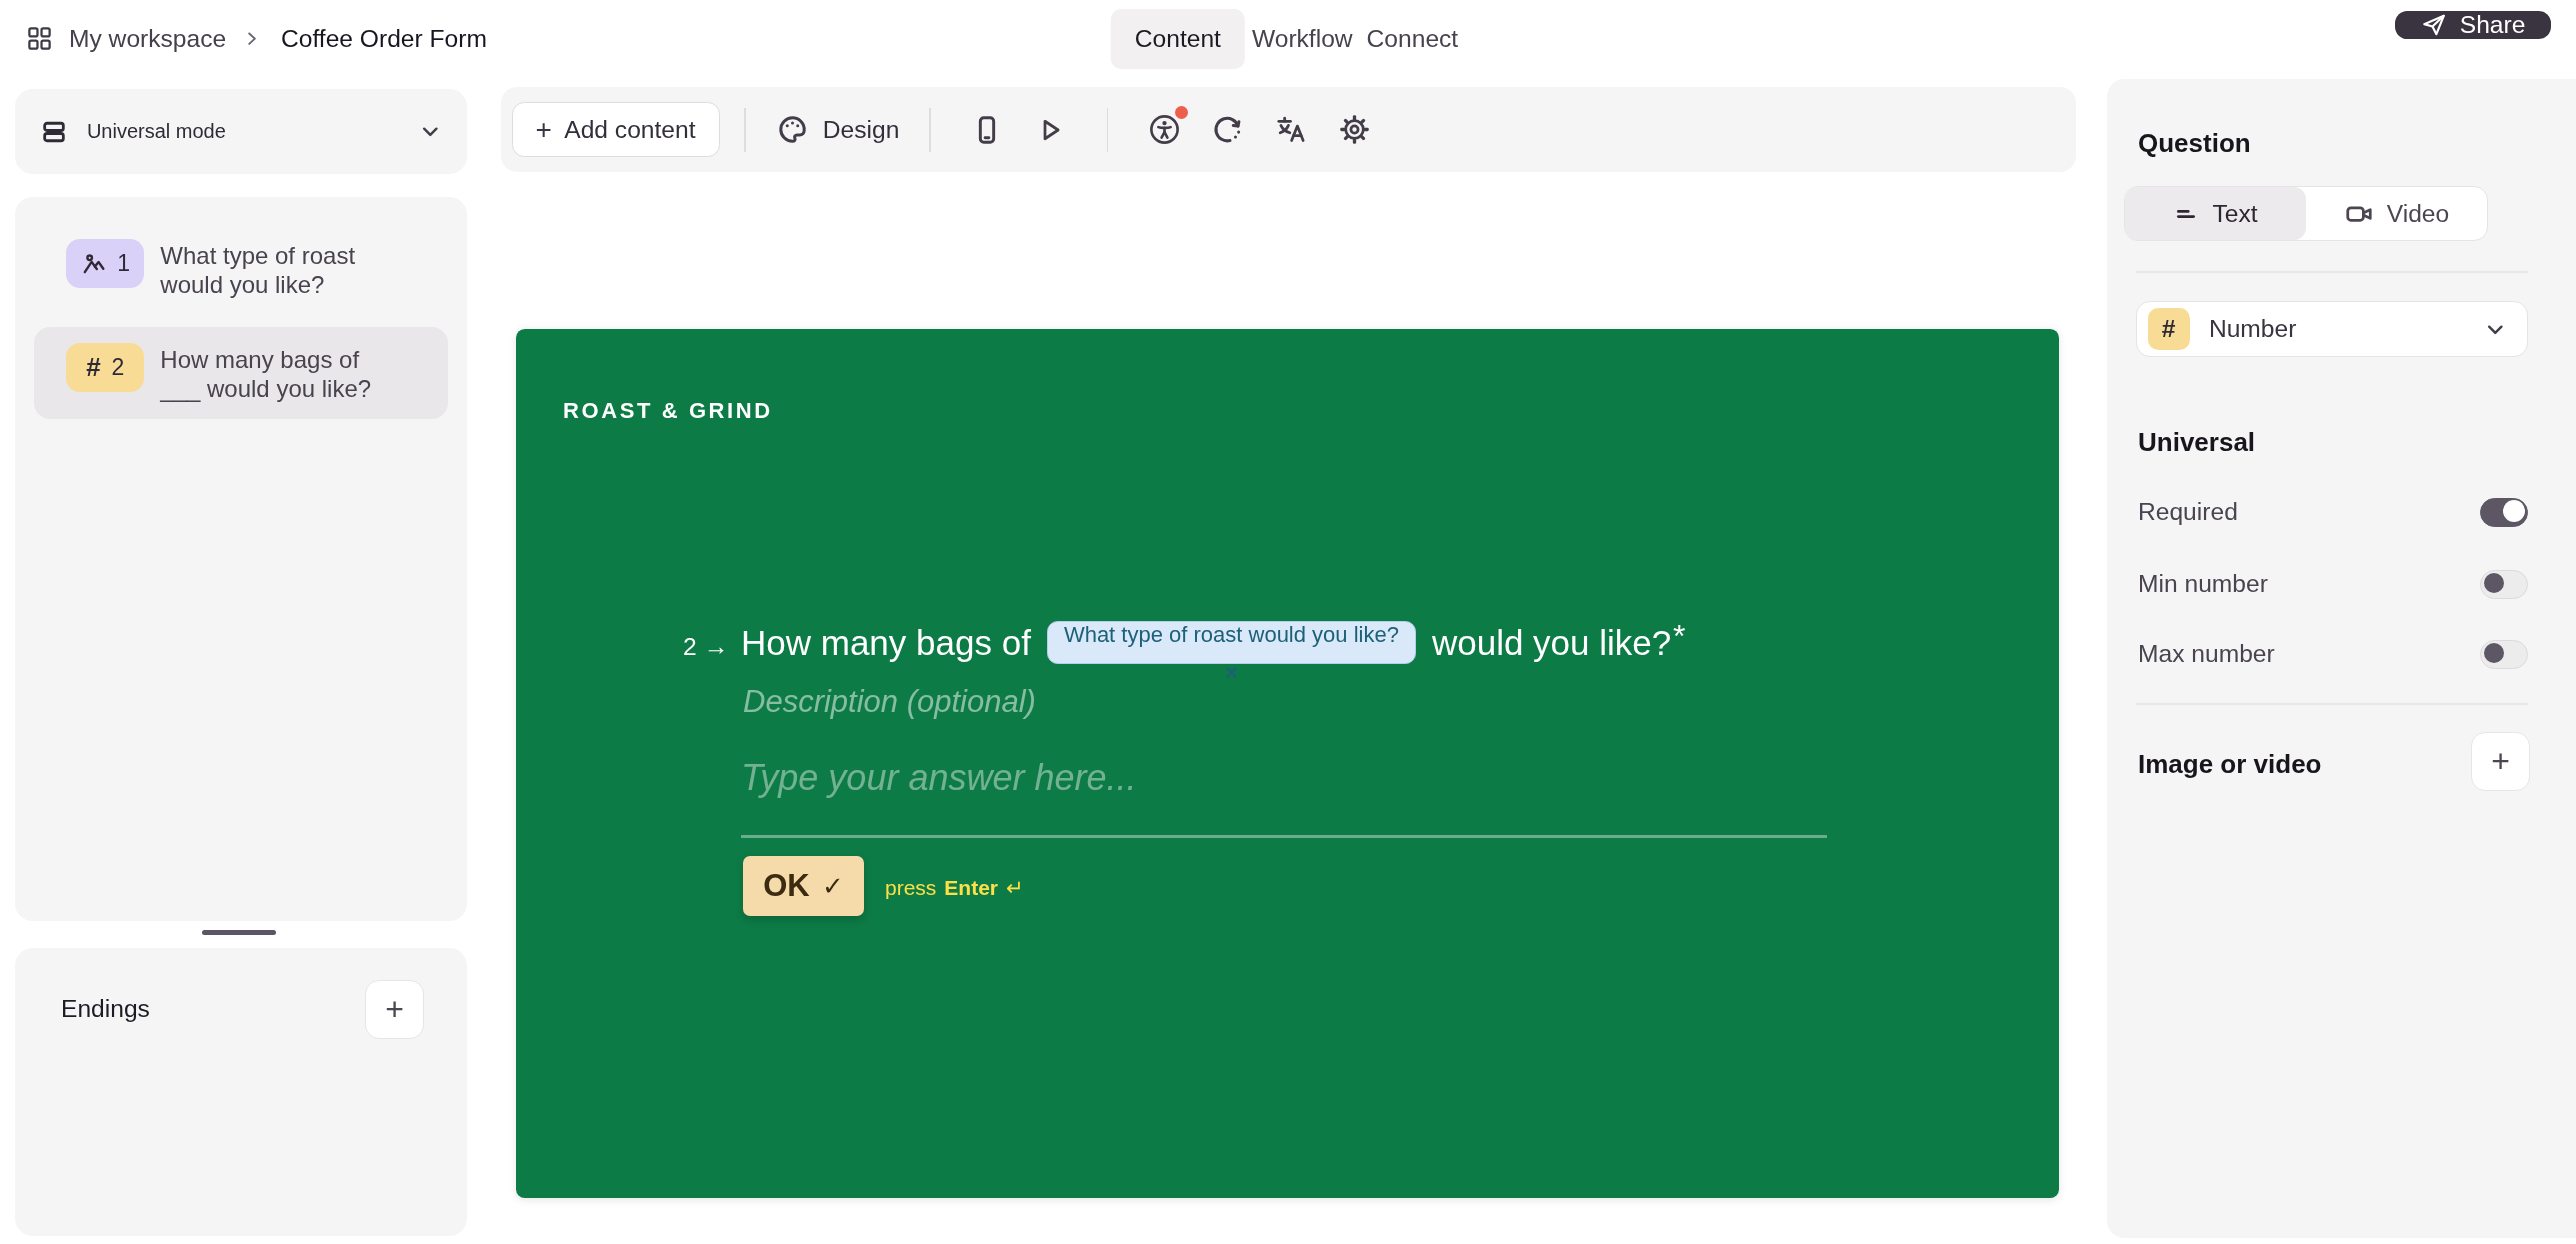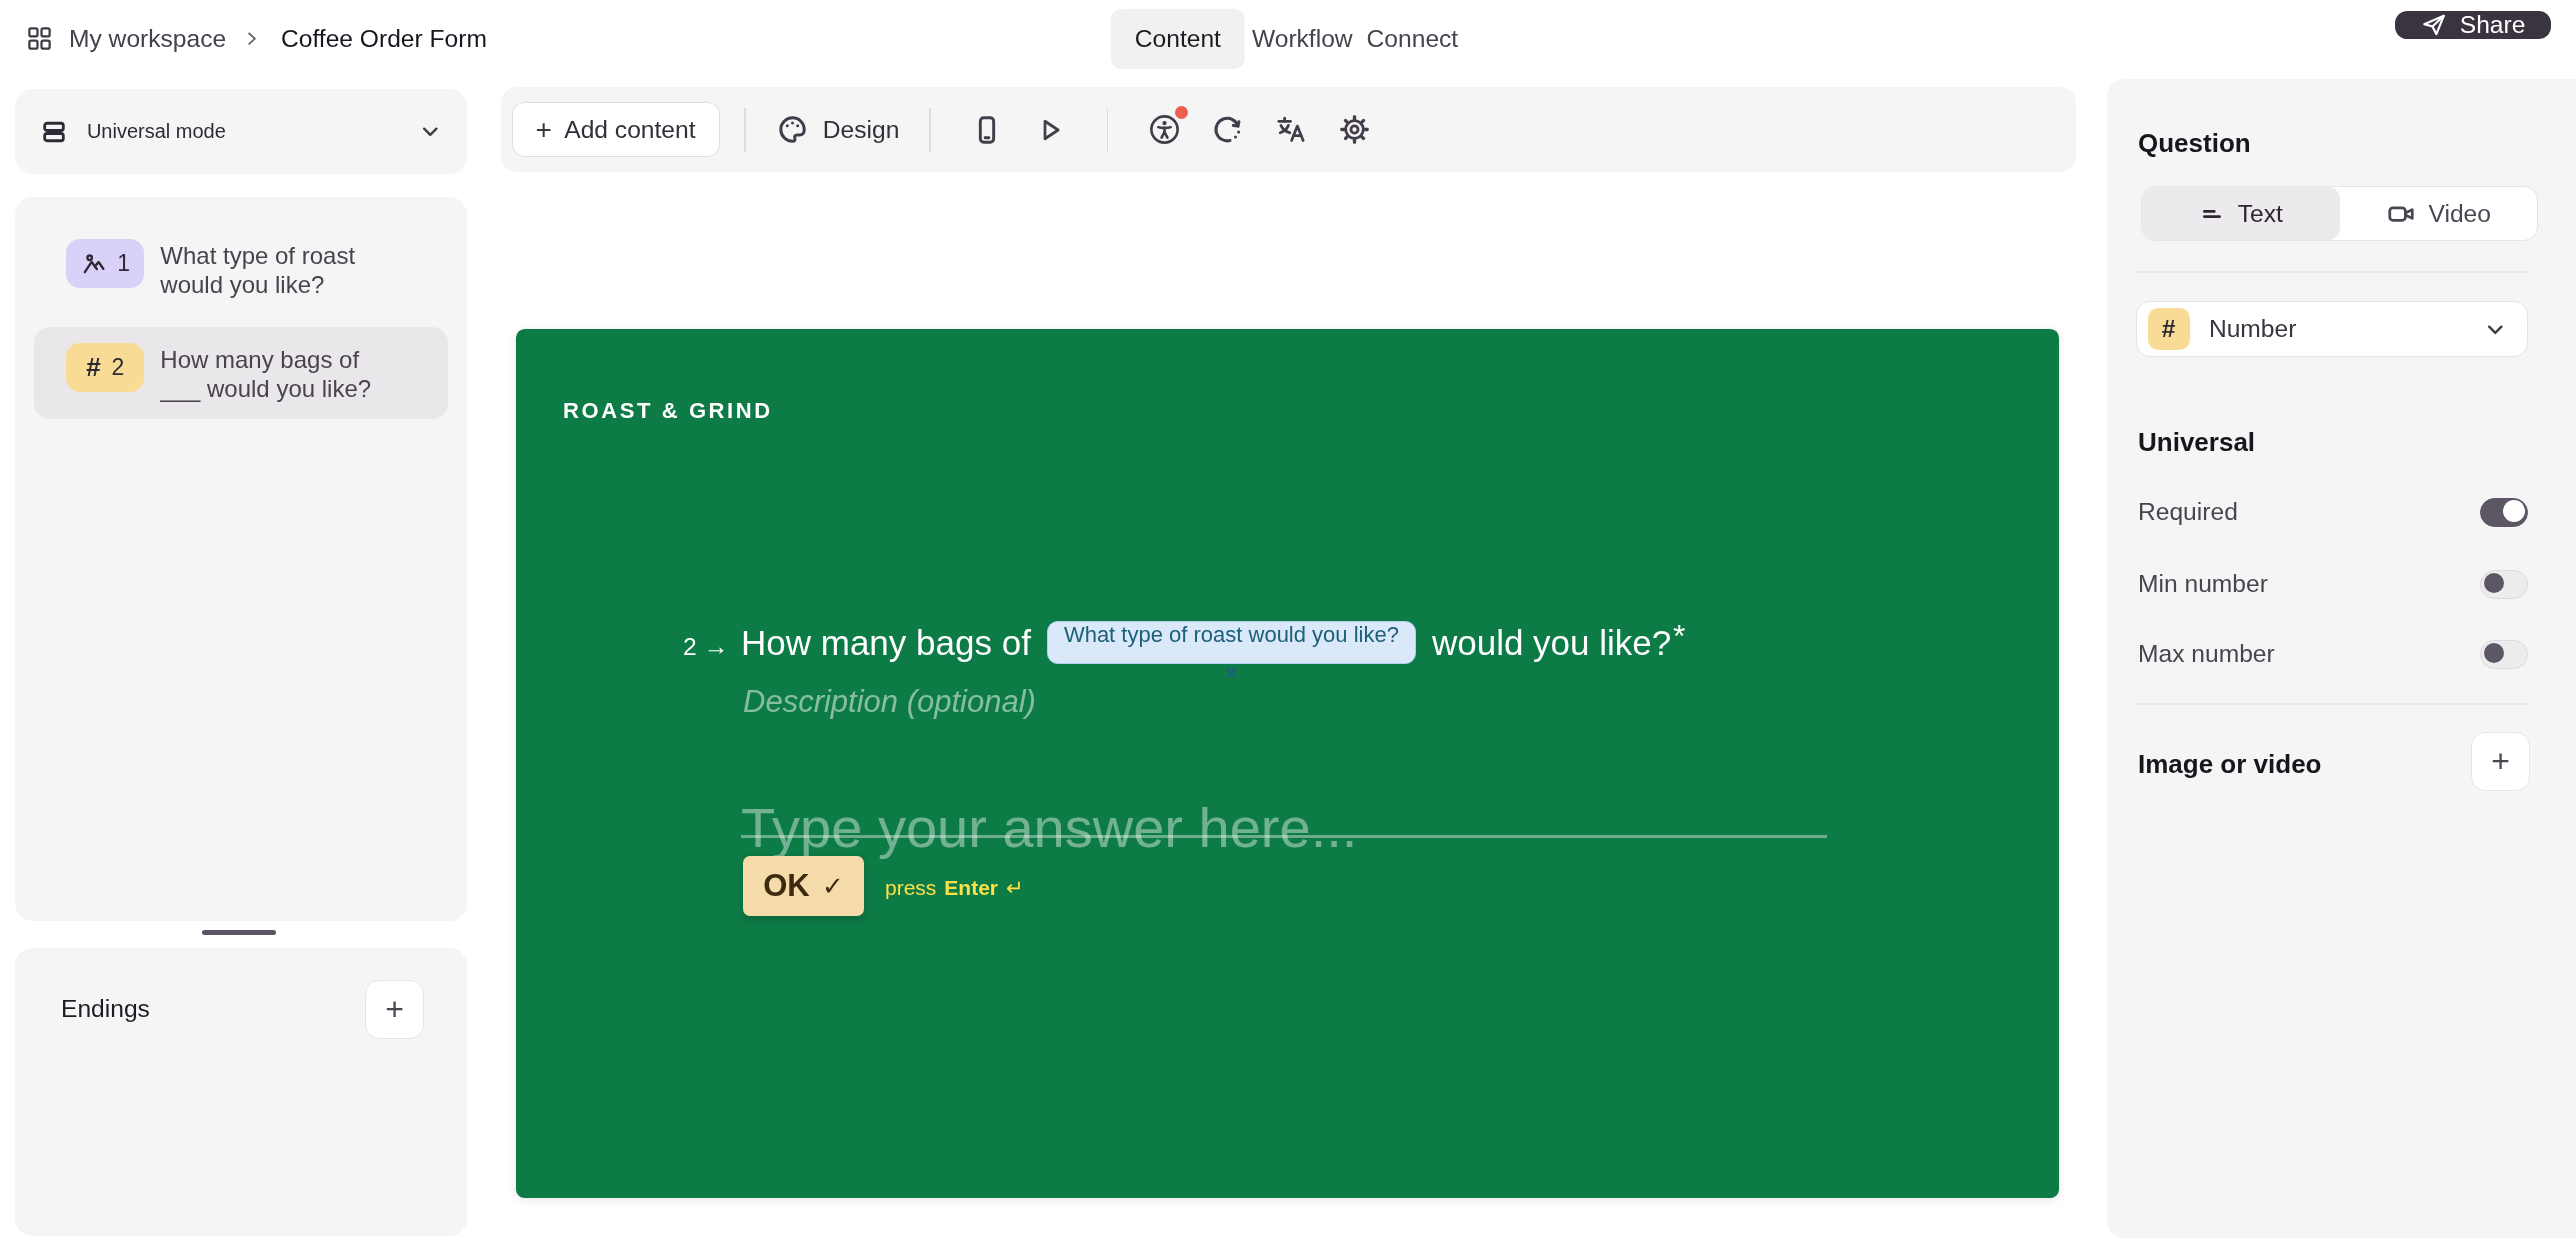--- a/index.html
+++ b/index.html
@@ -59,31 +59,31 @@
   .canvas{position:absolute;left:516px;top:329px;width:1543px;height:869px;background:#0d7b46;border-radius:8.8px;box-shadow:0 1.8px 8.8px rgba(0,0,0,0.10);}
   .brand{position:absolute;left:47px;top:69px;font-size:22px;font-weight:700;letter-spacing:2.6px;color:#fff;}
   .q-num{position:absolute;left:167px;top:304px;display:flex;align-items:center;gap:7px;color:#fff;font-size:24.6px;}
   .q-arrow{font-size:24.6px;}
   .q-row{position:absolute;left:225px;top:292px;display:flex;align-items:center;gap:16px;white-space:nowrap;}
   .q-text{font-size:35px;color:#fff;cursor:text;}
   .recall-chip{display:flex;align-items:center;gap:14px;background:#d9e9f9;border:1.8px solid #b3cfef;border-radius:10.6px;height:43px;padding:0 16px;font-size:22px;color:#1d6078;font-weight:500;cursor:pointer;flex-direction:column;}
   .chip-close{font-size:22px;font-weight:700;color:#1d6078;cursor:pointer;line-height:1;}
   .req-mark{color:#fff;font-size:32px;position:relative;top:-8px;margin-left:1.8px;}
   .q-desc{position:absolute;left:227px;top:355px;font-size:31px;font-style:italic;color:rgba(255,255,255,0.5);cursor:text;}
-  .answer-ph{position:absolute;left:225px;top:466px;font-size:56px;color:rgba(255,255,255,0.42);cursor:text;}
+  .answer-ph{position:absolute;left:225px;top:428px;font-size:36px;color:rgba(255,255,255,0.42);cursor:text;font-style:italic;}
   .answer-line{position:absolute;left:225px;top:506px;width:1086px;height:2.6px;background:rgba(255,255,255,0.38);}
   .ok-btn{position:absolute;left:227px;top:527px;width:121px;height:60px;background:#f5dbaa;border-radius:7px;display:flex;align-items:center;justify-content:center;gap:12.3px;font-size:31px;font-weight:700;color:#3c2a11;box-shadow:0 3.5px 8.8px rgba(0,0,0,0.18);cursor:pointer;}
   .ok-check{font-size:26px;font-weight:400;}
   .press-hint{position:absolute;left:369px;top:547px;display:flex;align-items:center;gap:8px;font-size:21px;color:#fde047;}
   .press-hint .bold{font-weight:700;}
 
   
   .panel{position:absolute;left:2107px;top:79px;width:469px;height:1159px;background:#f6f5f6;border-radius:17.6px 0 0 17.6px;}
   .panel-title{position:absolute;left:31px;top:49px;font-size:26px;font-weight:600;color:#18151d;}
-  .segmented{position:absolute;left:34px;top:107px;width:397px;height:55px;background:#fff;border:1.8px solid #e5e3e5;border-radius:14px;display:flex;overflow:hidden;}
+  .segmented{position:absolute;left:17px;top:107px;width:364px;height:55px;background:#fff;border:1.8px solid #e5e3e5;border-radius:14px;display:flex;overflow:hidden;}
   .seg{flex:1;display:flex;align-items:center;justify-content:center;gap:13px;font-size:24.6px;color:#4b4651;cursor:pointer;border-radius:12.3px;}
   .seg.active{background:#eceaec;color:#2c2733;}
   .p-divider{position:absolute;left:29px;width:392px;height:1.8px;background:#e8e6e8;}
   .type-select{position:absolute;left:29px;top:222px;width:392px;height:56px;background:#fff;border:1.8px solid #e5e3e5;border-radius:14px;display:flex;align-items:center;padding:0 19.3px 0 10.6px;gap:19.3px;cursor:pointer;}
   .type-badge{width:42px;height:42px;background:#f8dc96;border-radius:10.6px;display:flex;align-items:center;justify-content:center;font-size:24.6px;font-weight:600;color:#2e2a33;}
   .type-label{font-size:24.6px;color:#39343f;}
   .type-chevron{margin-left:auto;color:#433d49;}
   .settings-title{position:absolute;left:31px;top:348px;font-size:26px;font-weight:600;color:#18151d;}
   .setting-row{position:absolute;left:31px;right:48px;height:30px;display:flex;align-items:center;justify-content:space-between;}
   .setting-label{font-size:24.6px;color:#49444f;}

